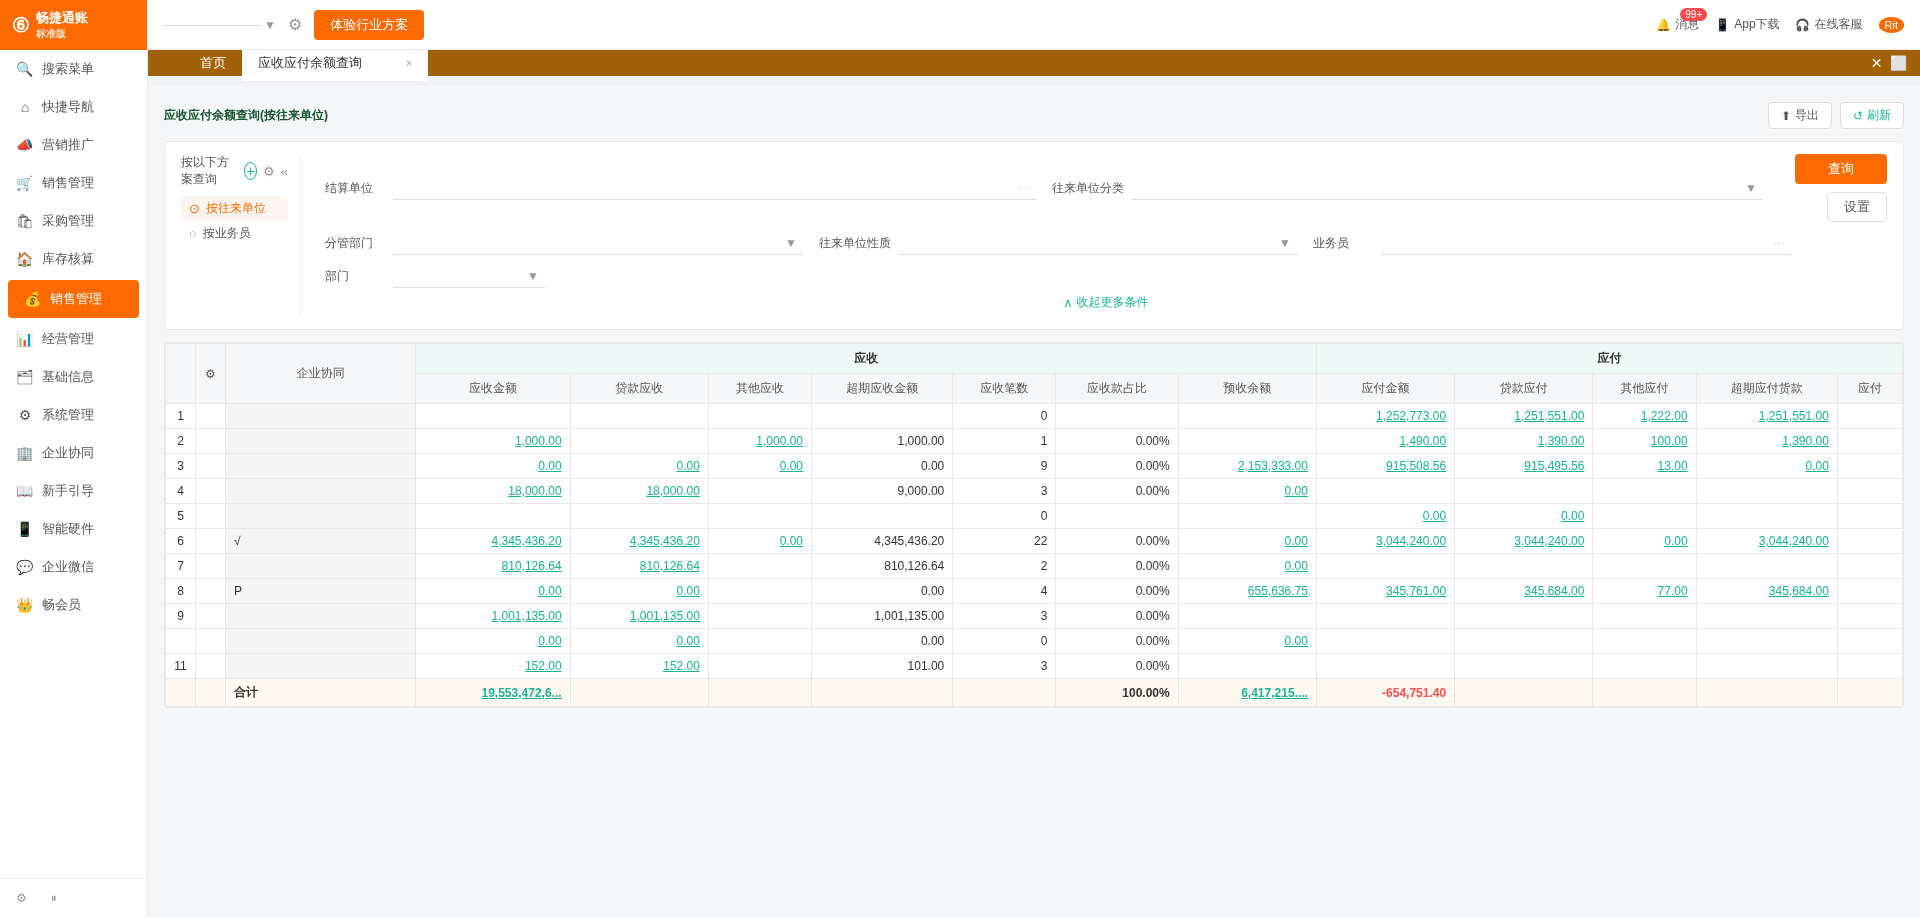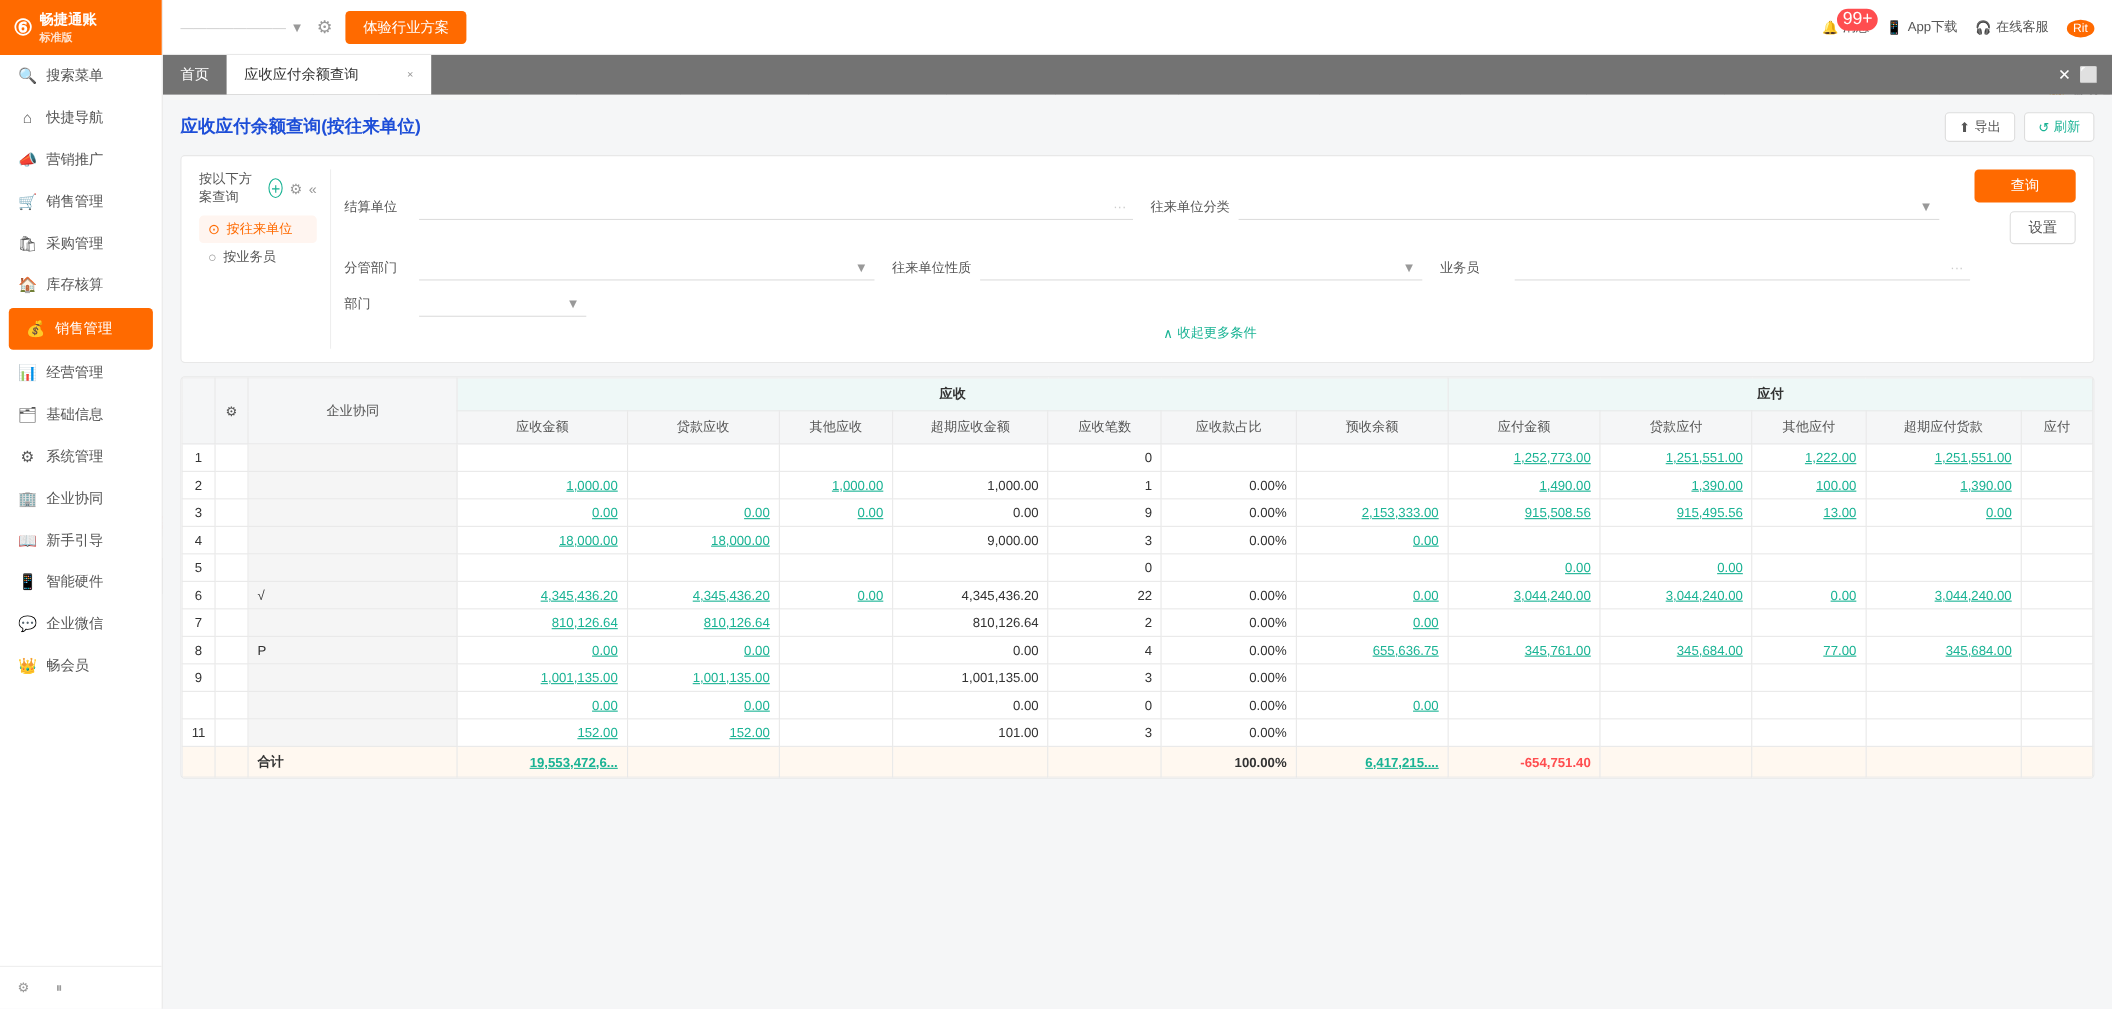--- a/index.html
+++ b/index.html
@@ -38,29 +38,29 @@
     }
     .header-breadcrumb { color: #999; font-size: 12px; }
     .header-dropdown { display: flex; align-items: center; gap: 4px; cursor: pointer; }
     .header-gear { color: #999; cursor: pointer; font-size: 16px; }
     .header-trial-btn {
       background: #ff6a00; color: #fff; border: none; border-radius: 4px;
       padding: 6px 16px; font-size: 13px; cursor: pointer;
     }
     .header-right { margin-left: auto; display: flex; align-items: center; gap: 16px; }
     .header-notice { position: relative; cursor: pointer; color: #555; font-size: 12px; display: flex; align-items: center; gap: 4px; }
-    .badge { background: #ff4d4f; color: #fff; border-radius: 10px; font-size: 16px; padding: 1px 5px; position: absolute; top: -8px; right: -8px; }
+    .badge { background: #ff4d4f; color: #fff; border-radius: 10px; font-size: 10px; padding: 1px 5px; position: absolute; top: -8px; right: -8px; }
     .header-app { color: #555; cursor: pointer; font-size: 12px; display: flex; align-items: center; gap: 4px; }
     .header-service { color: #555; cursor: pointer; font-size: 12px; display: flex; align-items: center; gap: 4px; }
     .header-user { color: #555; font-size: 12px; cursor: pointer; }
 
     
     .tab-bar {
-      position: fixed; left: 148px; top: 50px; right: 0; height: 36px;
-      background: #737373; display: flex; align-items: center; z-index: 98;
+      position: fixed; left: 148px; top: 50px; right: 0; height: 26px;
+      background: #a16207; display: flex; align-items: center; z-index: 98; padding-left: 36px;
     }
     .tab-item {
       height: 36px; display: flex; align-items: center; padding: 0 16px;
       cursor: pointer; font-size: 13px; color: #fff; gap: 6px;
     }
     .tab-item.home { background: transparent; }
     .tab-item.active { background: #fff; color: #333; gap: 40px; }
     .tab-close { font-size: 10px; color: #999; margin-left: 4px; cursor: pointer; }
     .tab-bar-right { margin-left: auto; display: flex; gap: 8px; padding-right: 12px; }
     .tab-bar-icon { color: #fff; cursor: pointer; font-size: 14px; }
@@ -72,21 +72,21 @@
     }
 
     
     .page-container { padding: 16px; }
 
     
     .page-header {
       display: flex; align-items: center; justify-content: space-between;
       margin-bottom: 12px;
     }
-    .page-title { font-size: 16px; font-weight: bold; color: #1d4ed8; }
+    .page-title { font-size: 12px; font-weight: bold; color: #14532d; }
     .page-actions { display: flex; gap: 8px; }
     .btn-export { 
       display: flex; align-items: center; gap: 4px; padding: 4px 12px;
       border: 1px solid #ddd; background: #fff; border-radius: 4px;
       cursor: pointer; color: #555; font-size: 12px;
     }
     .btn-refresh {
       display: flex; align-items: center; gap: 4px; padding: 4px 12px;
       border: 1px solid #ddd; background: #fff; border-radius: 4px;
       cursor: pointer; color: #1ab394; font-size: 12px;
@@ -288,21 +288,21 @@
           <span>导出</span>
         </button>
         <button class="btn-refresh">
           <span>↺</span>
           <span>刷新</span>
         </button>
       </div>
     </div>
 
     <div class="filter-area">
-      <div style="display:flex;gap:12px;">
+      <div style="display:flex;gap:24px;">
 
         <div class="query-scheme">
           <div style="display:flex;align-items:center;gap:6px;margin-bottom:8px;">
             <span style="font-size:12px;color:#555;">按以下方案查询</span>
             <span class="filter-add-btn">+</span>
             <span style="color:#999;cursor:pointer;font-size:13px;">⚙</span>
             <span style="color:#999;cursor:pointer;font-size:13px;">«</span>
           </div>
           <div class="scheme-item active">
             <span style="color:#ff6a00;font-size:13px;">⊙</span>

